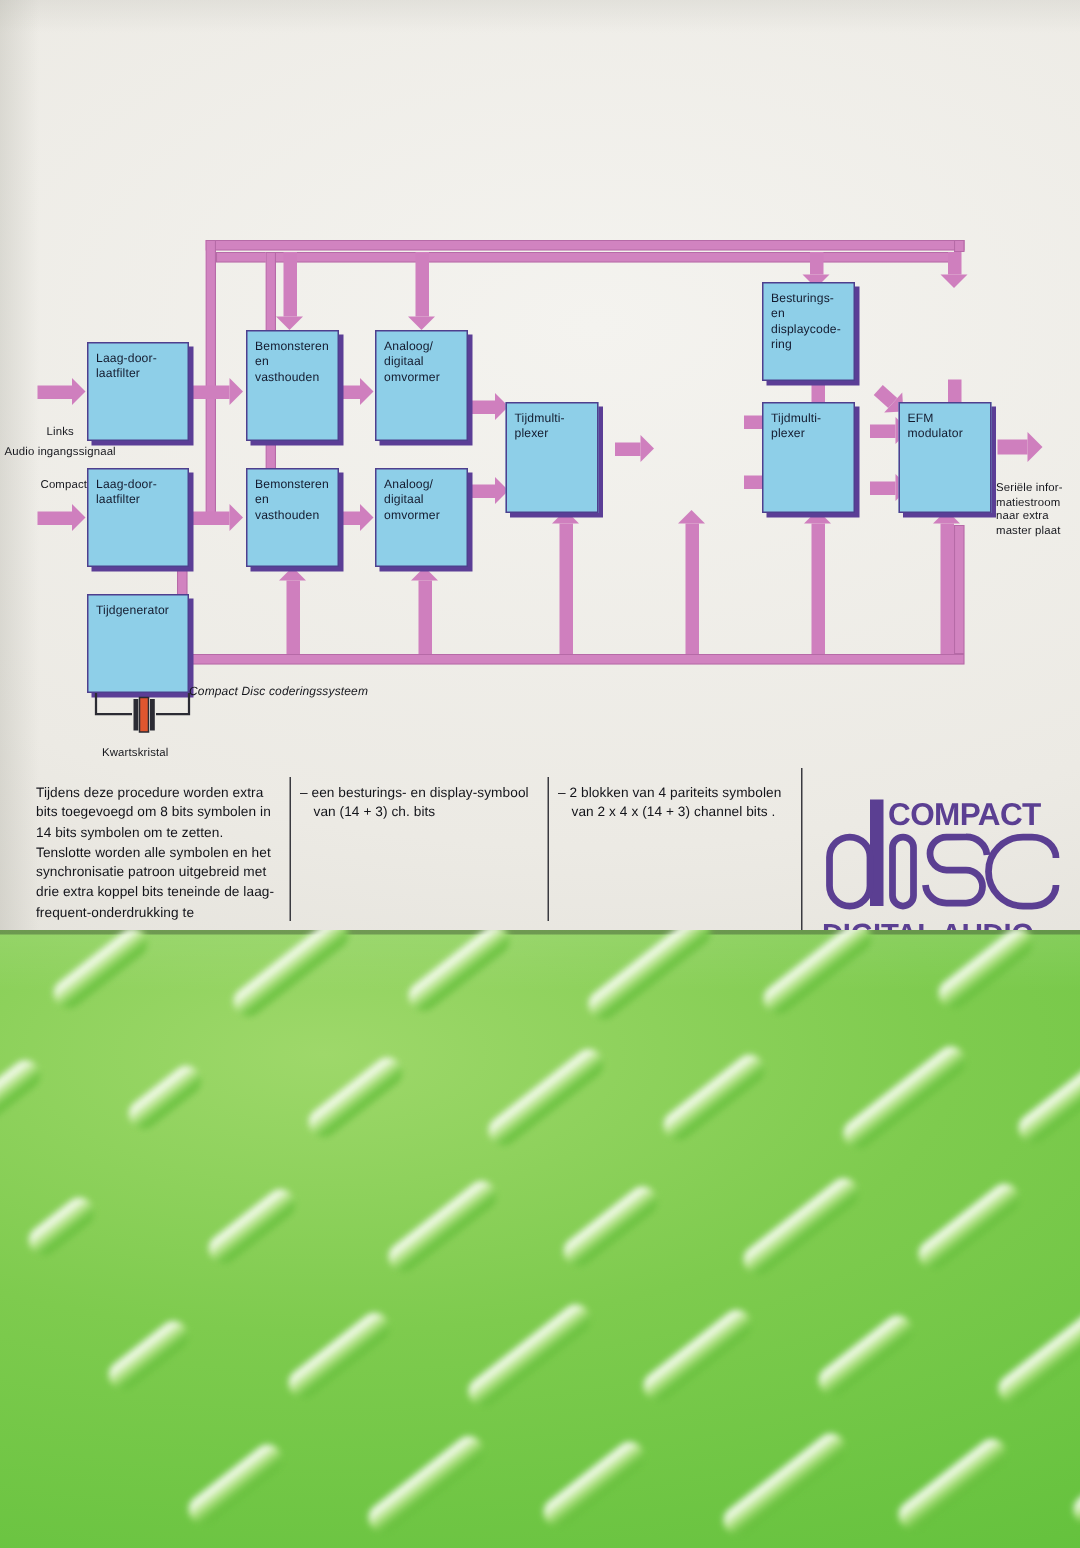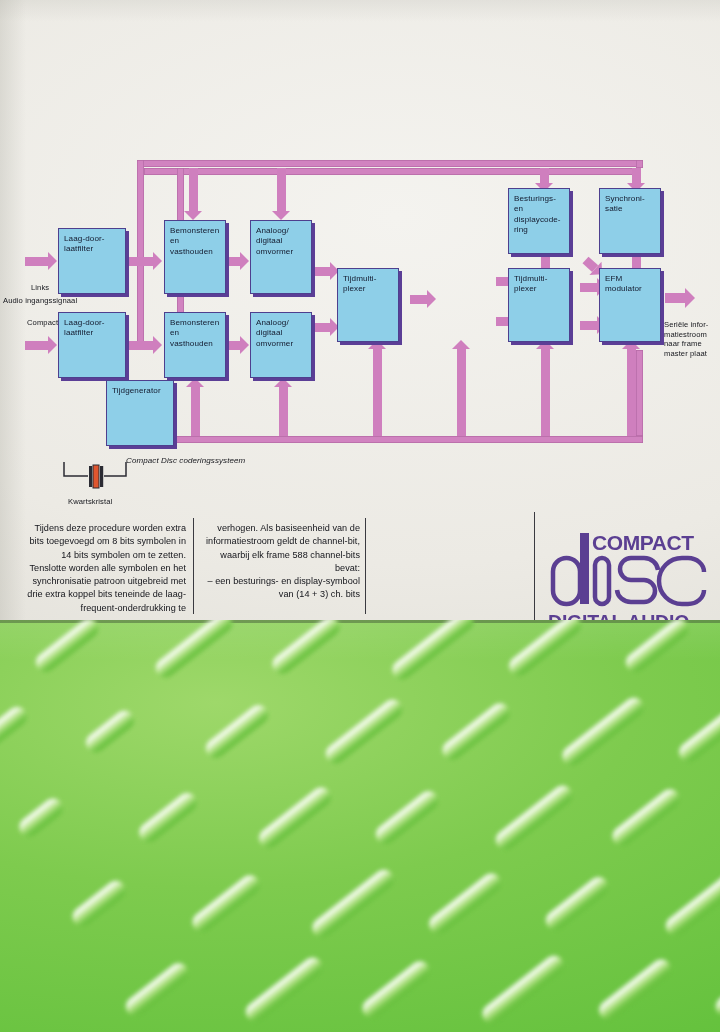--- a/index.html
+++ b/index.html
@@ -65,21 +65,21 @@
 
   .lbl{position:absolute;font-size:7.6px;color:#15161c;line-height:1.3;letter-spacing:.1px;}
   .lbl.italic{font-style:italic;font-size:8px;}
 
   
   .xtal{position:absolute;}
 
   
   #textblock{position:absolute;left:0;top:512px;width:720px;height:108px;}
   .col{position:absolute;font-size:9.1px;line-height:1.46;color:#13141a;letter-spacing:.05px;}
-  .col p{margin:0;text-align:right;}
+  .col p{margin:0;}
   .col .ind{padding-left:9px;text-indent:-9px;}
   .rule{position:absolute;width:1px;background:#3a3a40;}
 
   
   #logo{position:absolute;left:546px;top:528px;width:168px;height:104px;}
   #logo svg{display:block;}
 
   
   #photo{
     position:absolute;left:0;top:620px;width:720px;height:412px;
@@ -262,21 +262,21 @@
       <span>digitaal</span>
       <span>omvormer</span>
     </div>
 
     <div class="box" style="left:250px;top:312px;width:62px;height:66px;">
       <span>Analoog/</span>
       <span>digitaal</span>
       <span>omvormer</span>
     </div>
 
-    <div class="box" style="left:58px;top:380px;width:68px;height:66px;margin-left:48px;">
+    <div class="box" style="left:58px;top:396px;width:68px;height:66px;">
       <span>Tijdgenerator</span>
     </div>
 
     <div class="box" style="left:337px;top:268px;width:62px;height:74px;">
       <span>Tijdmulti-</span>
       <span>plexer</span>
     </div>
 
 
     <div class="box" style="left:508px;top:268px;width:62px;height:74px;">
@@ -288,36 +288,32 @@
       <span>EFM</span>
       <span>modulator</span>
     </div>
 
     <div class="box" style="left:508px;top:188px;width:62px;height:66px;">
       <span>Besturings- en</span>
       <span>displaycode-</span>
       <span>ring</span>
     </div>
 
-    <div class="box" style="left:599px;top:188px;width:62px;height:66px;">
-      <span>Synchroni-</span>
-      <span>satie</span>
-    </div>
 
     <div class="lbl" style="left:31px;top:283px;">Links</div>
     <div class="lbl" style="left:3px;top:296px;">Audio ingangssignaal</div>
     <div class="lbl" style="left:27px;top:318px;">Compact</div>
 
     <div class="lbl" style="left:68px;top:497px;">Kwartskristal</div>
     <div class="lbl italic" style="left:126px;top:456px;">Compact Disc coderingssysteem</div>
 
     <div class="lbl" style="left:664px;top:320px;line-height:1.28;">
       <div>Seriële infor-</div>
       <div>matiestroom</div>
-      <div>naar frame</div>
+      <div>naar extra</div>
       <div>master plaat</div>
     </div>
 
     <svg class="xtal" style="left:58px;top:460px;" width="80" height="38" viewBox="0 0 80 38">
       <path d="M6 2 L6 16 L30 16" fill="none" stroke="#2b2b33" stroke-width="1.5"></path>
       <path d="M68 2 L68 16 L46 16" fill="none" stroke="#2b2b33" stroke-width="1.5"></path>
       <rect x="31" y="6" width="3.2" height="21" fill="#2b2b33"></rect>
       <rect x="42" y="6" width="3.2" height="21" fill="#2b2b33"></rect>
       <rect x="35" y="5" width="6" height="23" fill="#e0562f" stroke="#2b2b33" stroke-width="1"></rect>
     </svg>
@@ -326,25 +322,25 @@
   <div id="textblock">
     <div class="rule" style="left:193px;top:6px;height:96px;"></div>
     <div class="rule" style="left:365px;top:6px;height:96px;"></div>
     <div class="rule" style="left:534px;top:0px;height:108px;"></div>
 
     <div class="col" style="left:24px;top:10px;width:162px;">
       <p>    Tijdens deze procedure worden extra bits toegevoegd om 8 bits symbolen in 14 bits symbolen om te zetten. Tenslotte worden alle symbolen en het synchronisatie patroon uitgebreid met drie extra koppel bits teneinde de laag-frequent-onderdrukking te</p>
     </div>
 
     <div class="col" style="left:200px;top:10px;width:160px;">
-      <p>verhogen. Als basiseenheid van de informatiestroom geldt de channel-bit, waarbij elk frame 588 channel-bits bevat:</p>
       <p class="ind">– een besturings- en display-symbool van (14 + 3) ch. bits</p>
     </div>
 
     <div class="col" style="left:372px;top:10px;width:156px;">
+      <p class="ind">– 2 blokken van 4 pariteits symbolen van 2 x 4 x (14 + 3) channel bits .</p>
     </div>
   </div>
 
   <div id="logo">
     <svg width="168" height="104" viewBox="0 0 168 104">
       <g fill="#5b3f92">
 
         <text x="46" y="22" font-family="'Liberation Sans', sans-serif" font-size="21" font-weight="bold" letter-spacing="-0.4">COMPACT</text>
 
         <text x="2" y="101" font-family="'Liberation Sans', sans-serif" font-size="19.5" font-weight="bold" letter-spacing="-0.2">DIGITAL AUDIO</text>

